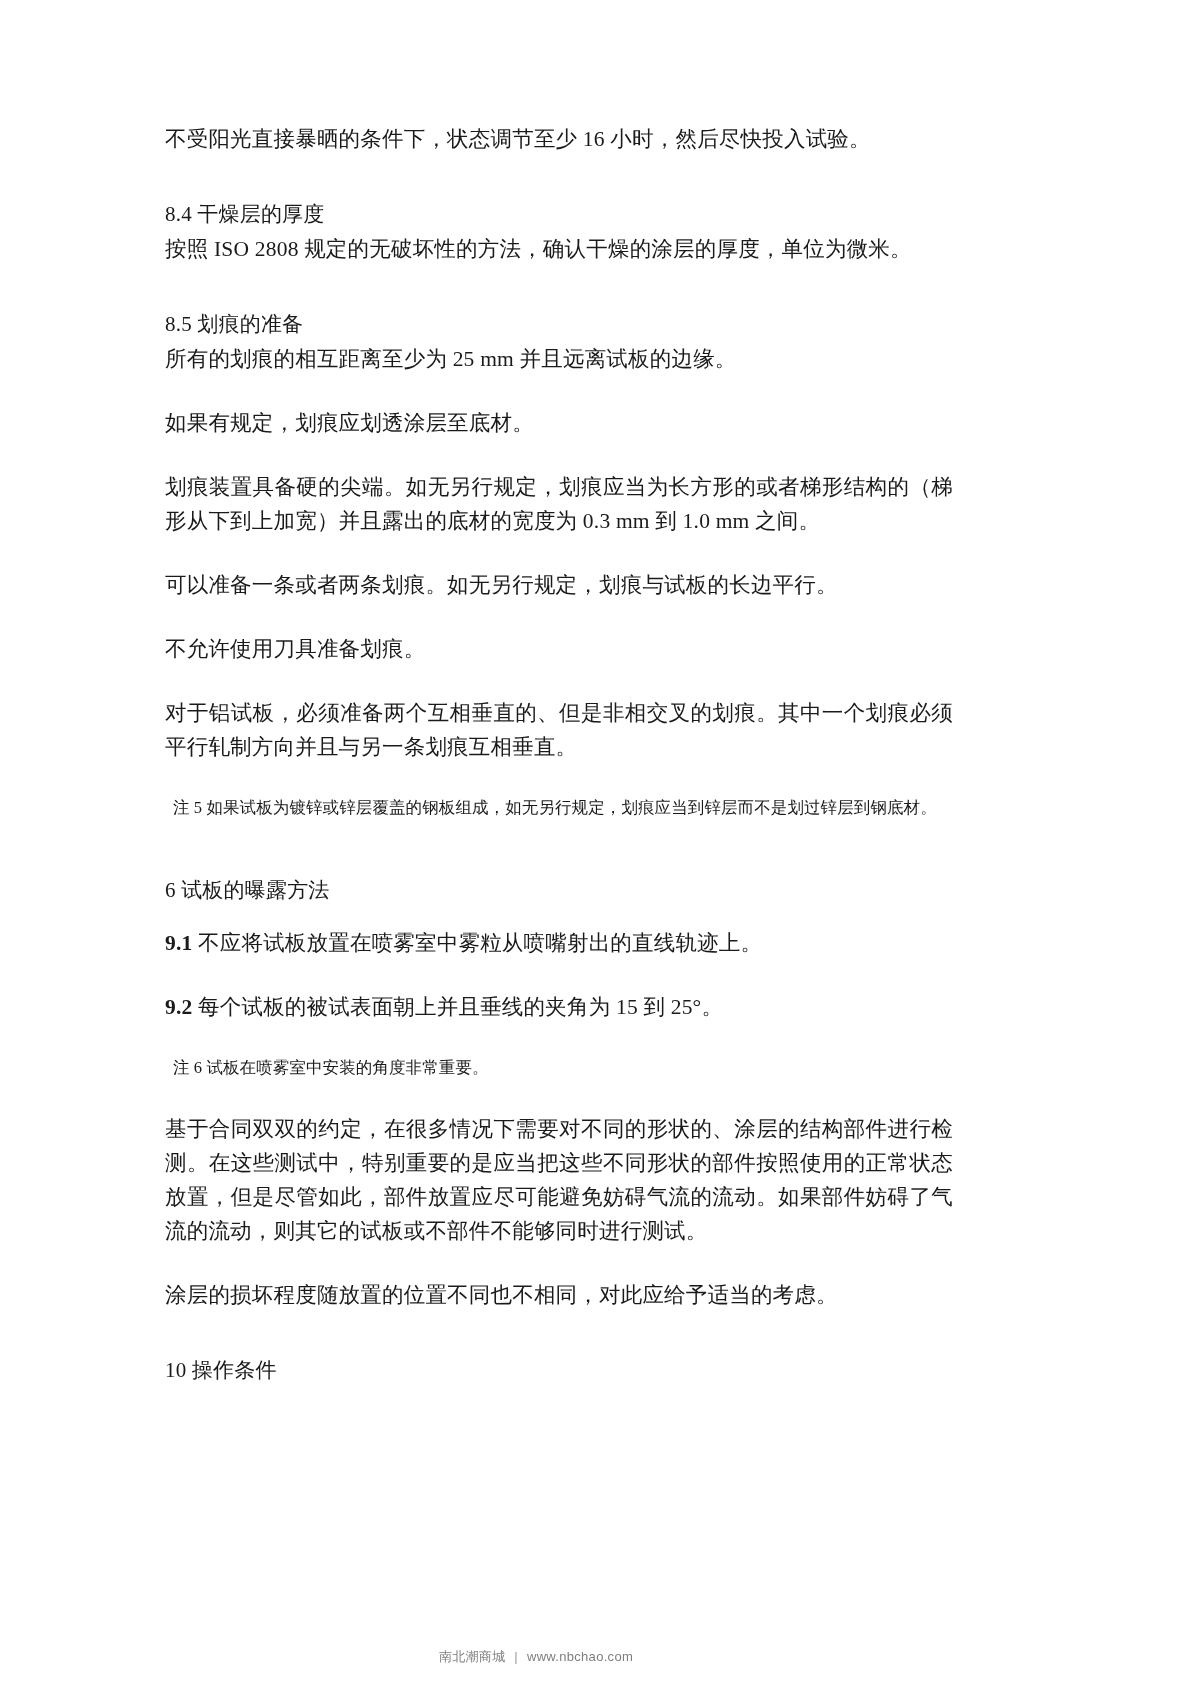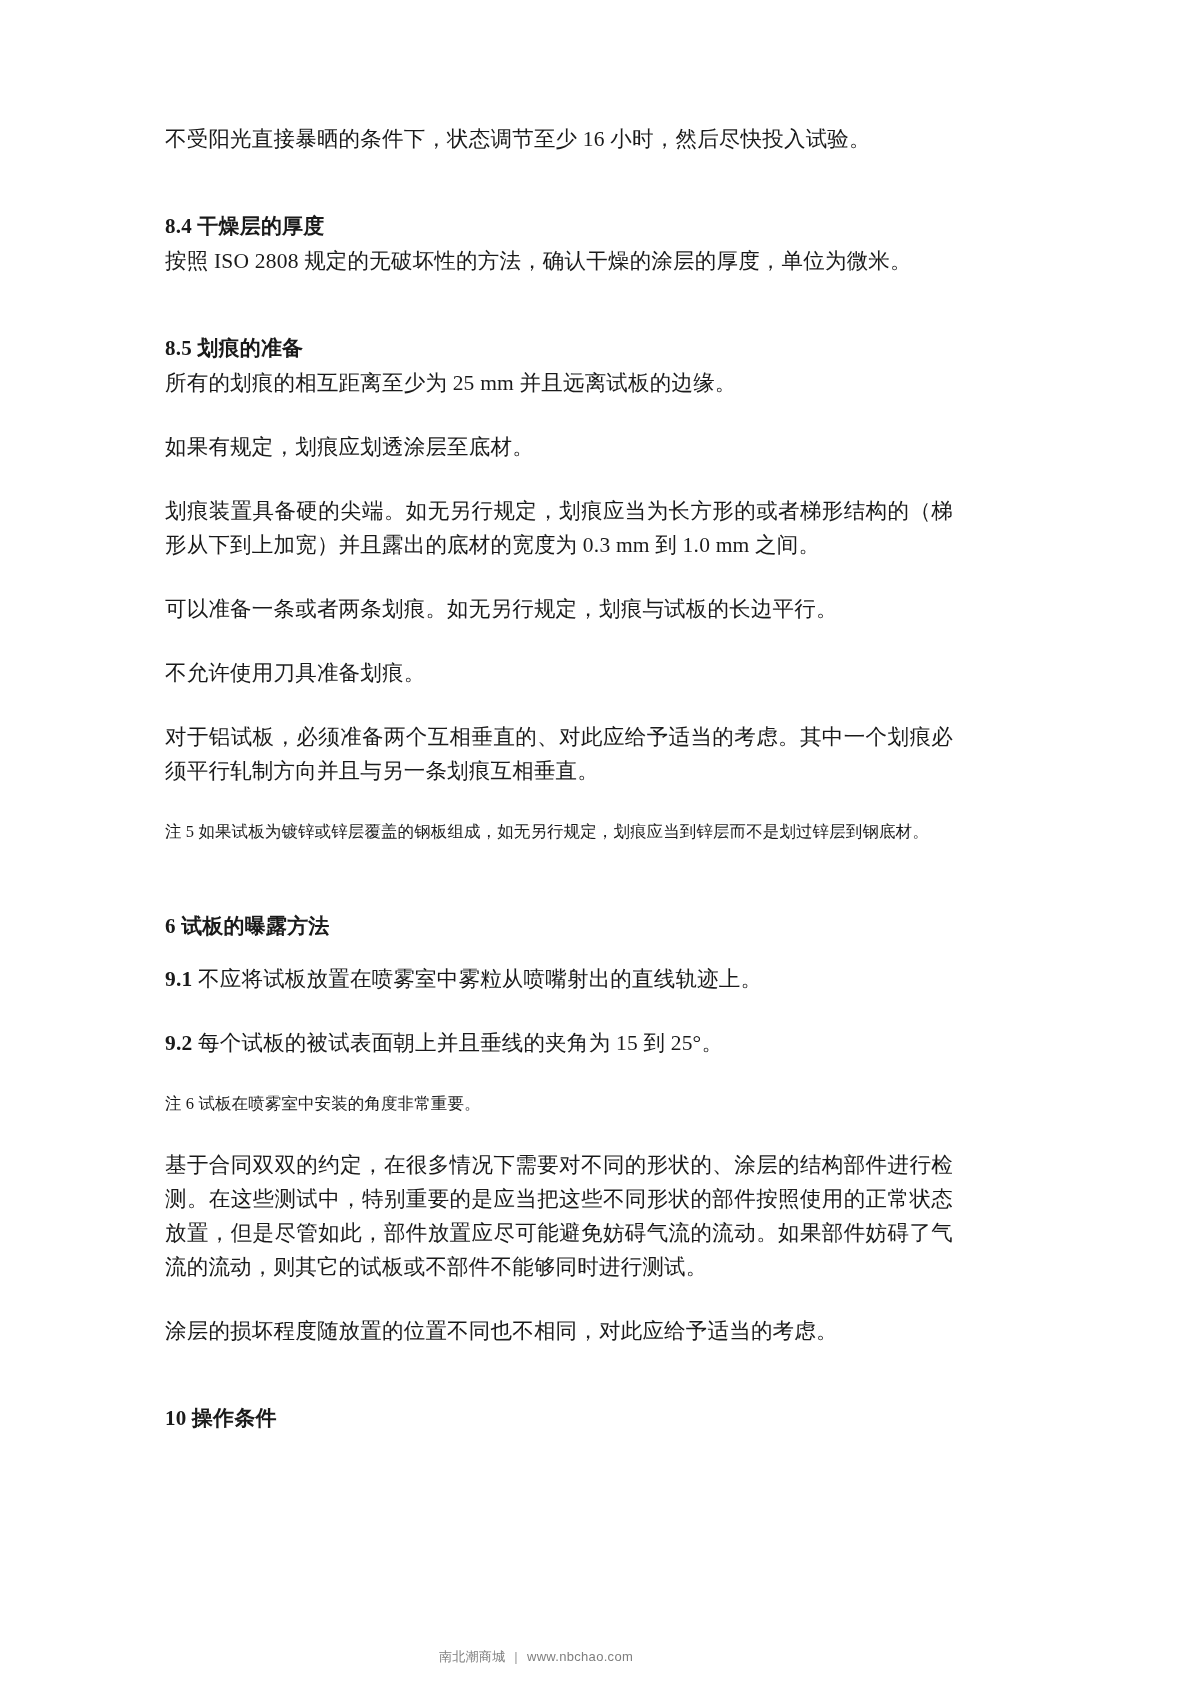--- a/index.html
+++ b/index.html
@@ -28,32 +28,32 @@
   .para {
     font-size: 21.5px;
     line-height: 34px;
     text-align: justify;
     text-justify: inter-ideograph;
     margin: 0 0 30px 0;
     letter-spacing: 0.2px;
   }
   .heading {
     font-size: 21px;
-    font-weight: bold;
+    font-weight: normal;
     line-height: 32px;
-    margin: 16px 0 2px 0;
+    margin: 4px 0 2px 0;
     letter-spacing: 0.2px;
   }
   .heading + .para {
     margin-top: 0;
   }
   .note {
     font-size: 16.5px;
     line-height: 28px;
-    margin: 0 0 30px 0;
+    margin: 0 0 30px 8px;
     text-align: justify;
     text-justify: inter-ideograph;
     letter-spacing: 0.1px;
   }
   .numbered {
     font-size: 21.5px;
     line-height: 34px;
     text-align: justify;
     text-justify: inter-ideograph;
     margin: 0 0 30px 0;
@@ -102,21 +102,21 @@
     <p class="para">所有的划痕的相互距离至少为 25 mm 并且远离试板的边缘。</p>
 
     <p class="para">如果有规定，划痕应划透涂层至底材。</p>
 
     <p class="para">划痕装置具备硬的尖端。如无另行规定，划痕应当为长方形的或者梯形结构的（梯形从下到上加宽）并且露出的底材的宽度为 0.3 mm 到 1.0 mm 之间。</p>
 
     <p class="para">可以准备一条或者两条划痕。如无另行规定，划痕与试板的长边平行。</p>
 
     <p class="para">不允许使用刀具准备划痕。</p>
 
-    <p class="para">对于铝试板，必须准备两个互相垂直的、对此应给予适当的考虑。其中一个划痕必须平行轧制方向并且与另一条划痕互相垂直。</p>
+    <p class="para">对于铝试板，必须准备两个互相垂直的、但是非相交叉的划痕。其中一个划痕必须平行轧制方向并且与另一条划痕互相垂直。</p>
 
     <p class="note">注 5  如果试板为镀锌或锌层覆盖的钢板组成，如无另行规定，划痕应当到锌层而不是划过锌层到钢底材。</p>
 
     <div class="spacer-md"></div>
 
     <h3 class="heading">6  试板的曝露方法</h3>
 
     <div class="spacer-md"></div>
 
     <p class="numbered">

